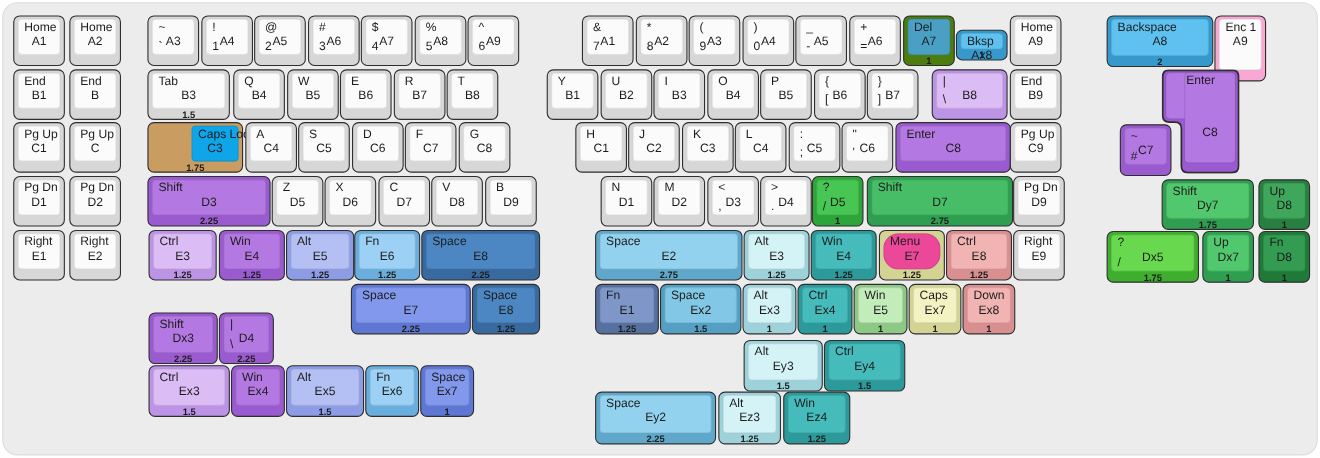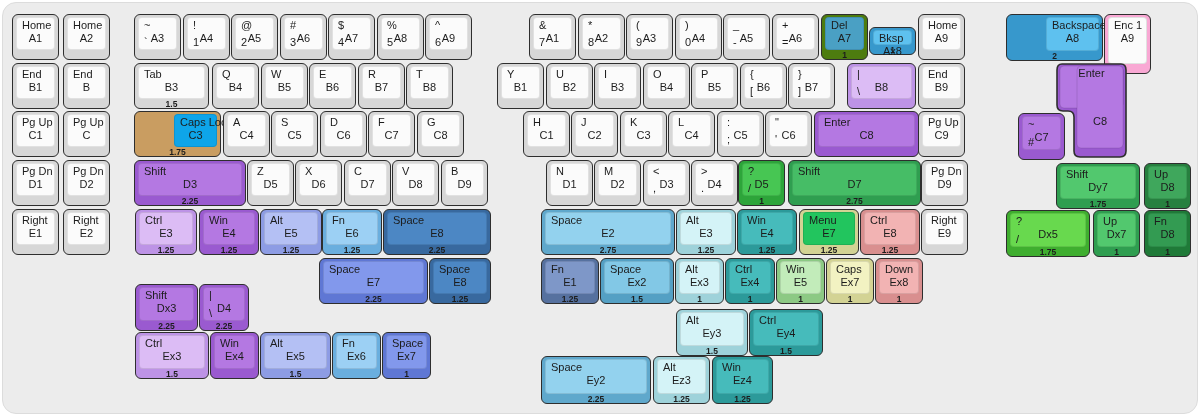--- a/index.html
+++ b/index.html
@@ -568,21 +568,21 @@
         <span class="size">1.25</span>
       </div>
       <div class="key" style="left: 734px; top: 206px; width: 60px; height: 46px; background: rgb(44, 154, 154);">
         <div class="top" style="background: rgb(70, 187, 187);">
           <span class="l1">Win</span>
           <span class="pos">E4</span>
         </div>
         <span class="size">1.25</span>
       </div>
       <div class="key" style="left: 796px; top: 206px; width: 60px; height: 46px; background: rgb(211, 211, 148);">
-        <div class="top" style="background: #22c55e;">
+        <div class="top" style="background: #ec4899; border-radius: 14px;">
           <span class="l1">Menu</span>
           <span class="pos">E7</span>
         </div>
         <span class="size">1.25</span>
       </div>
       <div class="key" style="left: 857px; top: 206px; width: 60px; height: 46px; background: rgb(217, 143, 143);">
         <div class="top" style="background: rgb(242, 179, 179);">
           <span class="l1">Ctrl</span>
           <span class="pos">E8</span>
         </div>
@@ -672,21 +672,21 @@
         <span class="size">1.25</span>
       </div>
       <div class="key" style="left: 709px; top: 353px; width: 61px; height: 48px; background: rgb(44, 154, 154);">
         <div class="top" style="background: rgb(70, 187, 187);">
           <span class="l1">Win</span>
           <span class="pos">Ez4</span>
         </div>
         <span class="size">1.25</span>
       </div>
       <div class="key" style="left: 1003px; top: 11px; width: 97px; height: 47px; background: rgb(55, 152, 204);">
-        <div class="top" style="background: rgb(94, 193, 239); margin-left: 36px;">
+        <div class="top" style="background: rgb(94, 193, 239);">
           <span class="l1">Backspace</span>
           <span class="pos">A8</span>
         </div>
         <span class="size">2</span>
       </div>
       <div class="key" style="left: 1101px; top: 11px; width: 47px; height: 60px; background: #f9a8d4;">
         <div class="top" style="background: rgb(251, 251, 251);">
           <span class="l1">Enc 1</span>
           <span class="pos">A9</span>
         </div>

